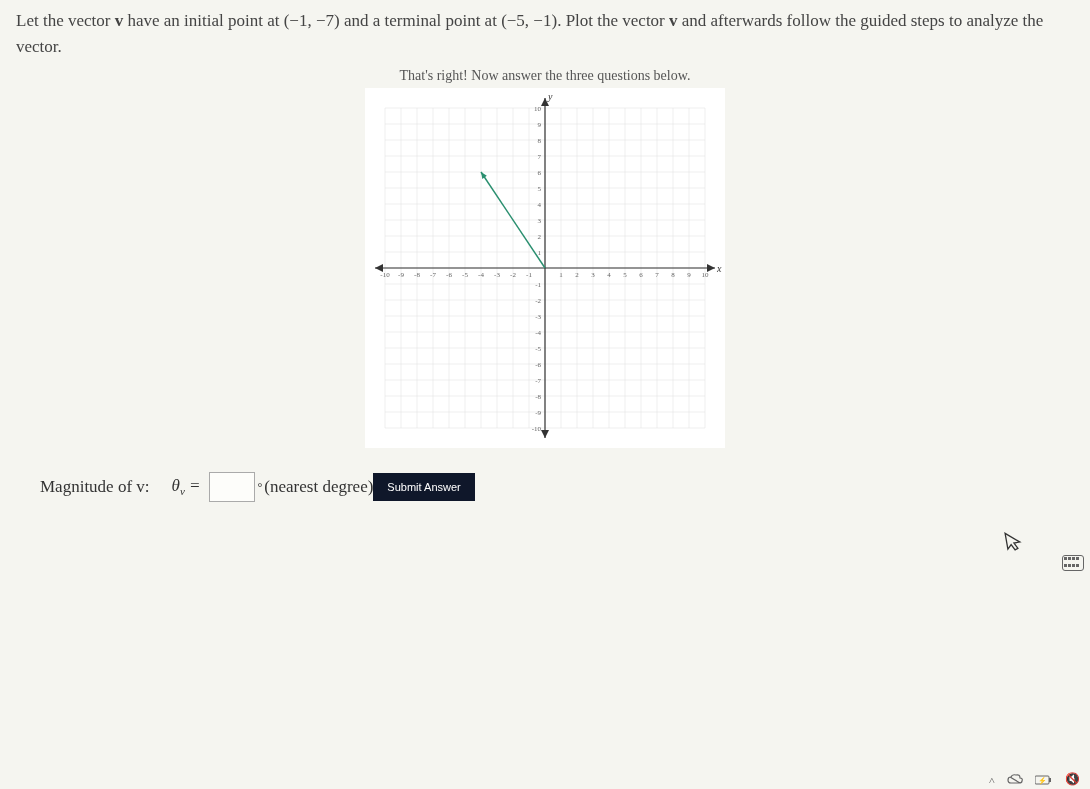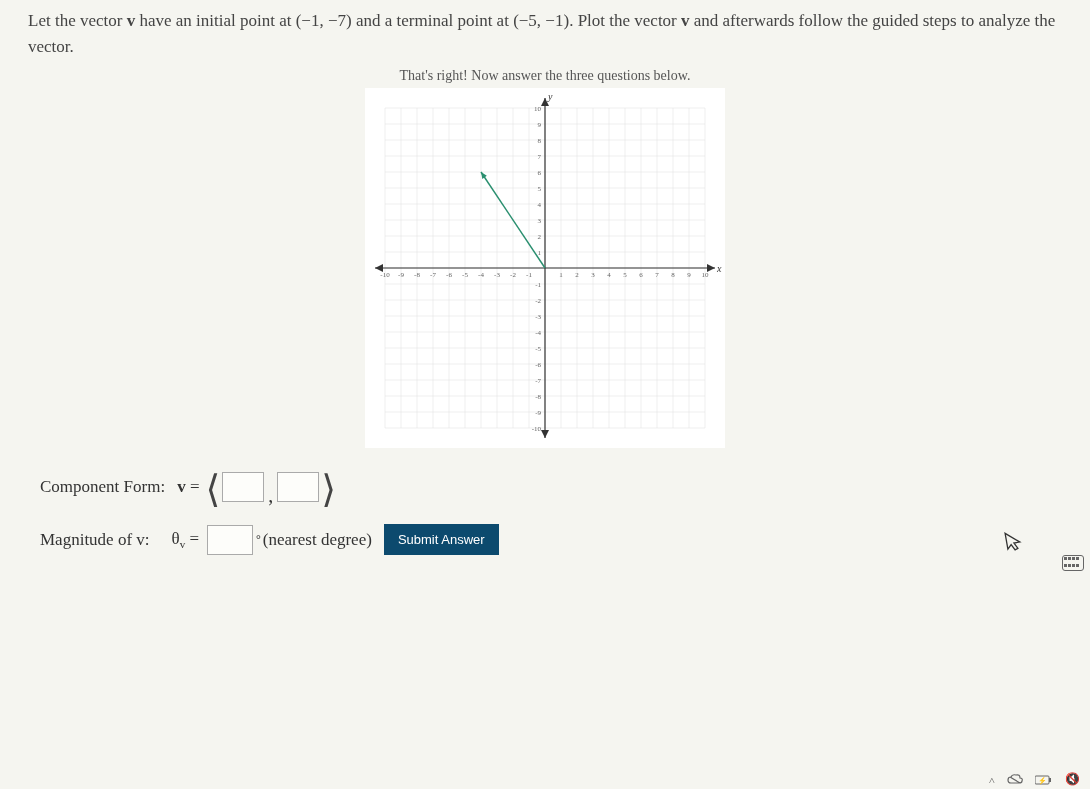--- a/index.html
+++ b/index.html
@@ -6,21 +6,21 @@
   body {
     font-family: Georgia, 'Times New Roman', serif;
     background: #f5f5f0;
     color: #333;
     width: 1090px;
     height: 789px;
     position: relative;
     overflow: hidden;
   }
   .question-text {
-    padding: 8px 28px;
+    padding: 8px 16px;
     font-size: 17px;
     line-height: 1.5;
     color: #444;
   }
   .question-text .math { font-family: 'Times New Roman', serif; }
   .question-text b { font-weight: bold; }
   .feedback {
     text-align: center;
     font-size: 14px;
     color: #555;
@@ -63,26 +63,25 @@
     border: 1px solid #aaa;
     background: #fafaf5;
     display:inline-flex; align-items:center; justify-content:center;
     margin: 0 4px 0 8px;
     font-size: 14px;
     cursor:pointer;
   }
   .paren-text { margin-left: 2px; }
   .deg-mark { font-size: 12px; vertical-align: super; margin-left:1px;}
   .submit-btn {
-    background: #0c4a6e;
+    background: #0f172a;
     color: #fff;
     border: none;
     padding: 8px 14px;
-    font-size: 13px;
-    margin-left: 12px;
+    font-size: 11px;
     cursor: pointer;
   }
   .cursor-icon {
     position: absolute;
     top: 530px; left: 1005px;
     font-size: 18px; color:#333;
     transform: rotate(-10deg);
   }
   .kbd-icon {
     position:absolute;
@@ -224,34 +223,25 @@
 
     <g id="vectorg">
         <line x1="180" y1="180" x2="116" y2="84" class="vector-line"></line>
         <polygon points="116,84 121.84449852313091,87.85251048189627 117.30827947439236,90.87665651438863" class="vector-head"></polygon>
       </g>
   </svg>
 </div>
 
 <div class="answer-section">
 
-  <div class="answer-row">
-    <span class="label">Component Form:</span>
-    <span style="margin:0 6px 0 4px;"><b class="math-v">v</b> =</span>
-    <span class="angle-bracket">⟨</span>
-    <input class="box small" value="" style="">
-    <span class="comma">,</span>
-    <input class="box small" value="" style="">
-    <span class="angle-bracket">⟩</span>
-  </div>
 
 
   <div class="answer-row">
     <span class="label">Magnitude of v:</span>
-    <span style="margin:0 6px 0 14px; ">θ<sub style="font-size:11px;">v</sub> =</span>
+    <span style="margin:0 6px 0 14px; font-style:italic;">θ<sub style="font-size:11px;">v</sub> =</span>
     <input class="box" value="" style="">
     <span class="deg-mark">°</span>
     <span class="paren-text" style="">(nearest degree)</span>
     <button class="submit-btn">Submit Answer</button>
   </div>
 </div>
 
 <div class="cursor-icon">
   <svg width="18" height="22" viewBox="0 0 18 22">
       <path d="M2 2 L2 18 L6 14 L9 20 L12 19 L9 13 L15 13 Z" fill="none" stroke="#333" stroke-width="1.3"></path>

